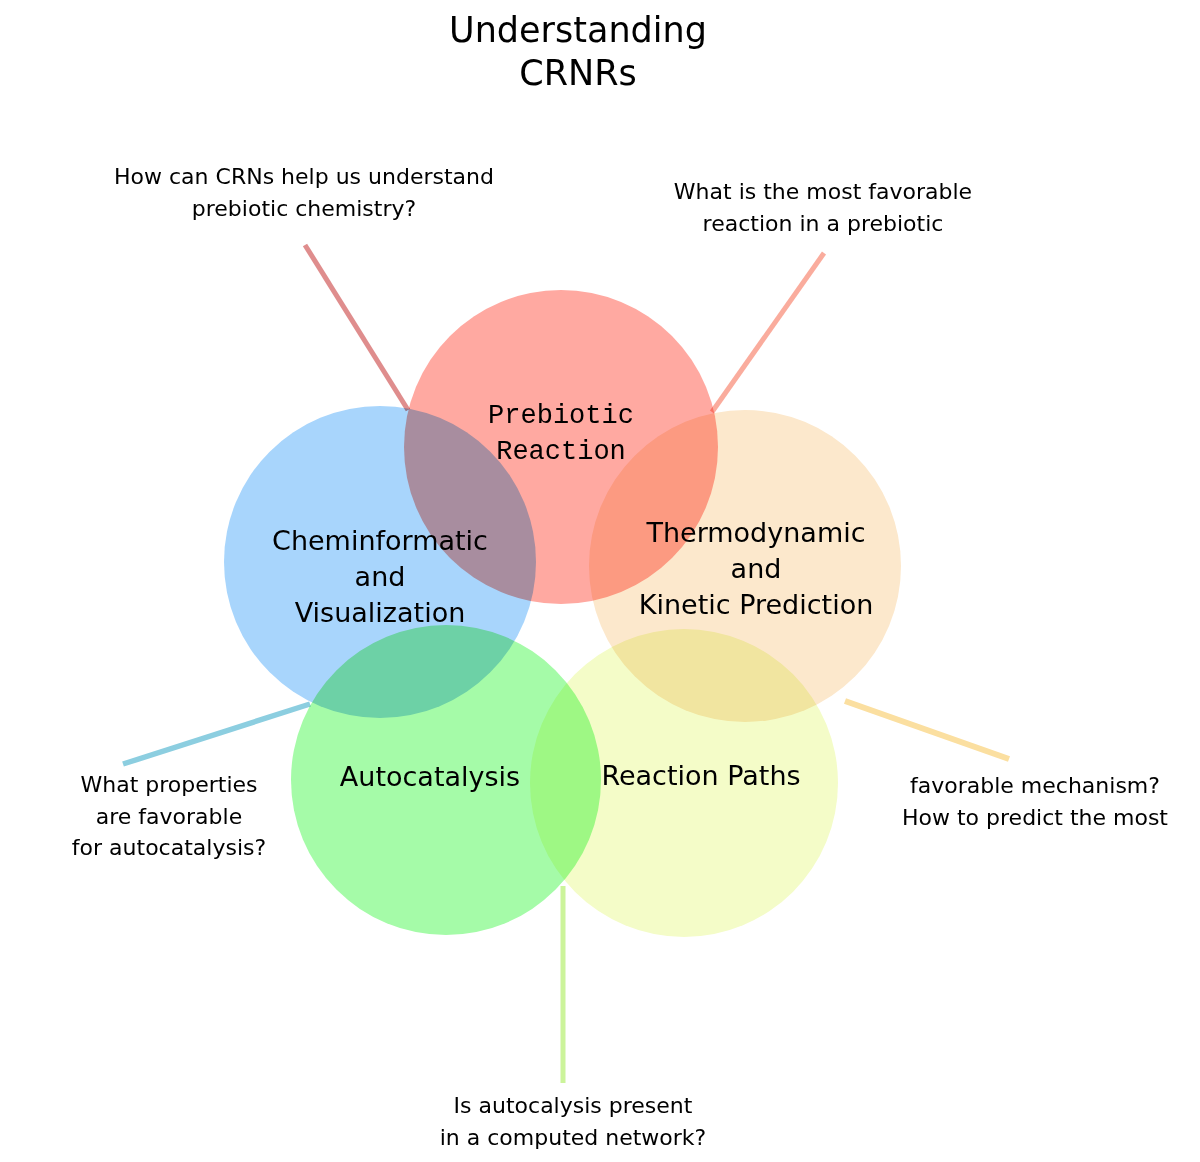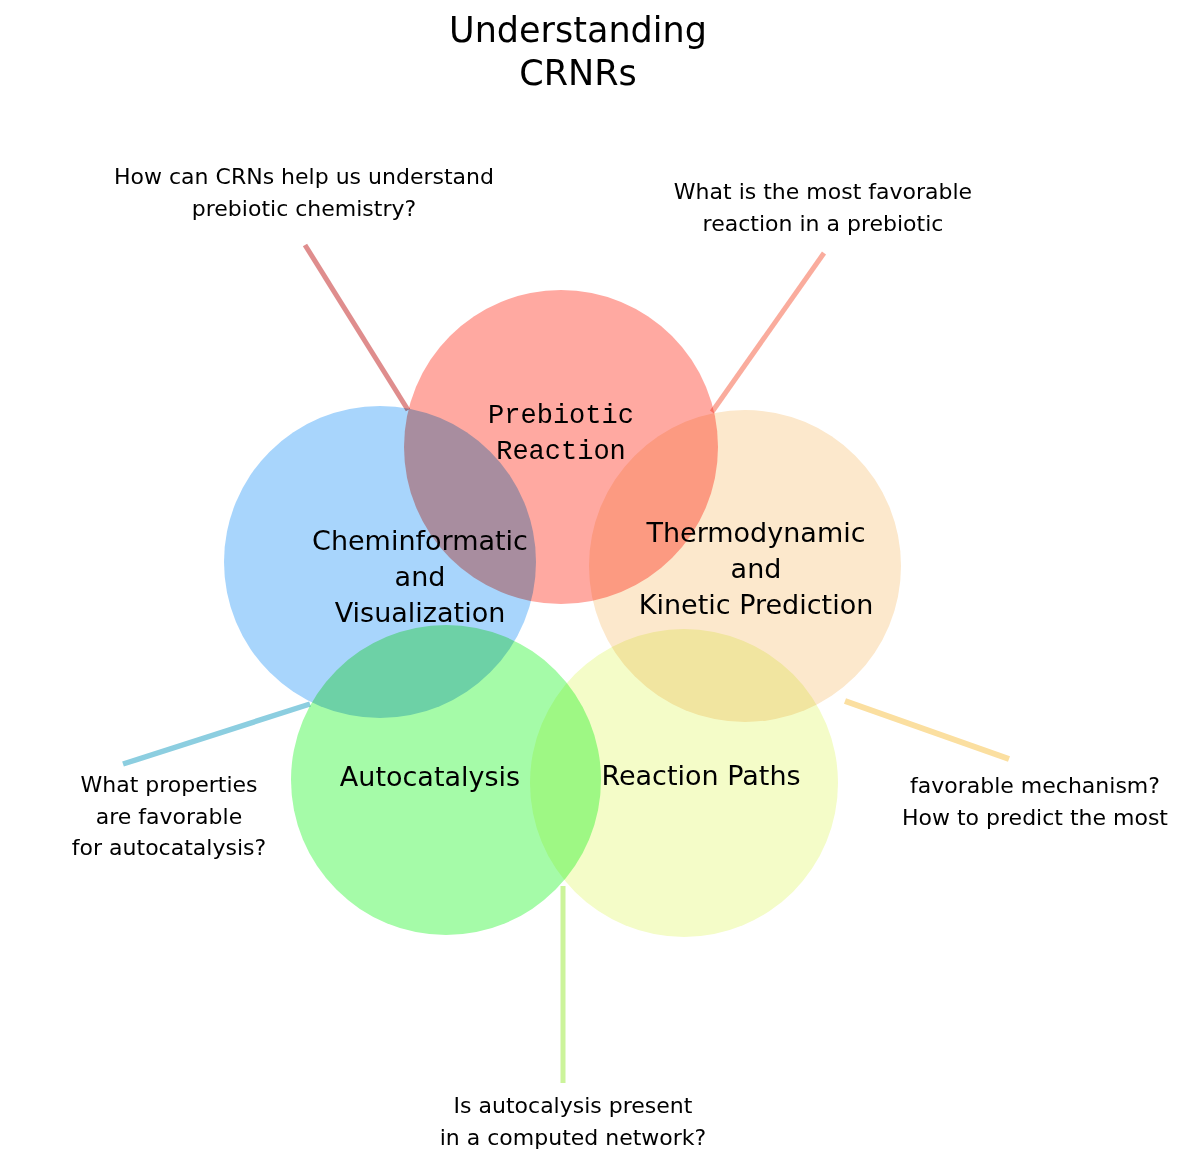--- a/index.html
+++ b/index.html
@@ -52,21 +52,21 @@
   .page-title {
     left: 578px; top: 52px;
     font-size: 35px;
     line-height: 43px;
   }
   .circle-label {
     font-size: 27px;
     line-height: 36px;
   }
   .label-prebiotic      { left: 561px; top: 434px; font-family: Liberation Mono, monospace; }
-  .label-cheminformatic { left: 380px; top: 577px; margin-left: 40px; }
+  .label-cheminformatic { left: 380px; top: 577px; }
   .label-thermodynamic  { left: 756px; top: 569px; }
   .label-autocatalysis  { left: 430px; top: 777px; }
   .label-reaction       { left: 701px; top: 776px; }
 
   .annotation {
     font-size: 22px;
     line-height: 31.5px;
   }
   .ann-prebiotic-left  { left: 304px; top: 192px; }
   .ann-prebiotic-right { left: 823px; top: 207px; }

